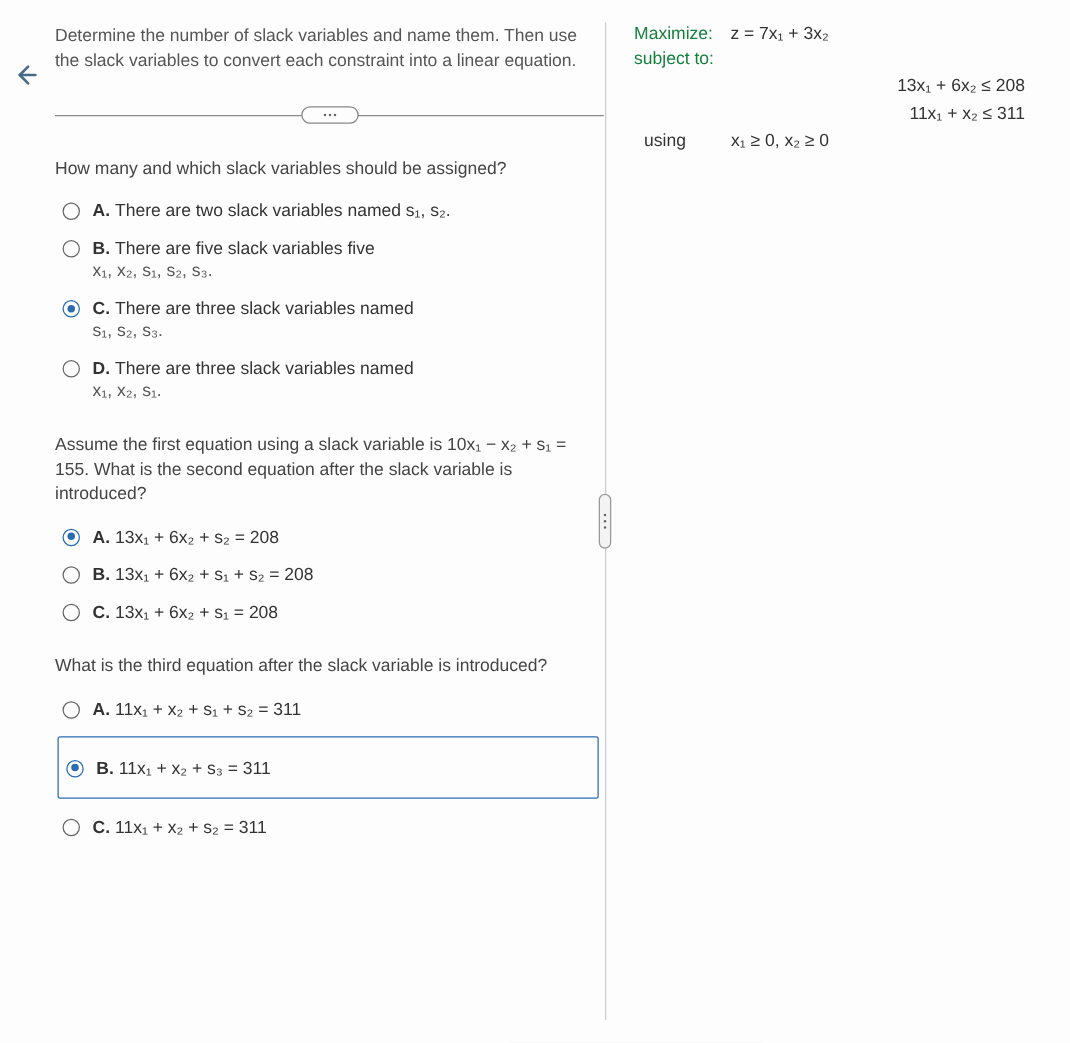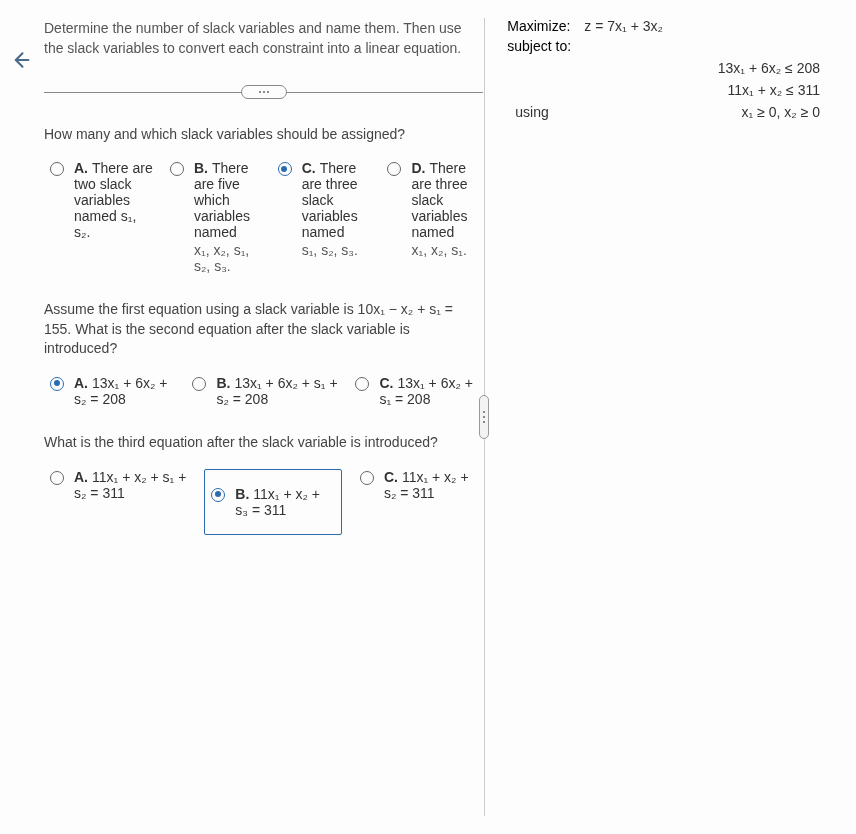--- a/index.html
+++ b/index.html
@@ -67,21 +67,21 @@
     border: 1px solid #888;
     border-radius: 9px;
     background: #fdfdfd;
     display: flex;
     align-items: center;
     justify-content: center;
     gap: 2px;
   }
   .hr-pill span { width:2px; height:2px; background:#666; border-radius:50%; }
   .q-text { color: #444; margin: 6px 0 16px 0; line-height: 1.4; }
-  .opts { display: flex; flex-direction: row; gap: 14px; margin-left: 6px; margin-bottom: 20px; }
+  .opts { display: flex; flex-direction: column; gap: 14px; margin-left: 6px; margin-bottom: 20px; }
   .opt { display: flex; align-items: flex-start; gap: 10px; }
   .radio {
     width: 14px; height: 14px;
     border: 1.5px solid #666;
     border-radius: 50%;
     margin-top: 2px;
     flex-shrink: 0;
     position: relative;
     cursor: pointer;
   }
@@ -100,26 +100,26 @@
   .opt-line2 { color: #555; margin-top: 2px; }
   .selected-box {
     border: 1.5px solid #2b6cb0;
     border-radius: 2px;
     padding: 16px 6px;
     margin-left: -4px;
     margin-right: 4px;
   }
   
   .math-head { display: flex; gap: 14px; margin-bottom: 4px; }
-  .math-label { color: #000000; }
+  .math-label { color: #15803d; }
   .constraints { margin-top: 6px; margin-left: 92px; }
   .constraints .cline { text-align: right; margin-bottom: 6px; padding-right: 12px; }
   .with-line { display:flex; gap: 36px; margin-top: 2px; }
   .with-lbl { margin-left: 8px; }
-  .with-eq { text-align:right; flex:1; padding-right:12px; }
+  .with-eq { text-align:left; flex:1; padding-right:12px; }
   
   .col-handle {
     position: absolute;
     left: 56%;
     top: 50%;
     transform: translateY(-50%);
     width: 10px;
     height: 44px;
     border: 1px solid #999;
     border-radius: 6px;
@@ -170,21 +170,21 @@
     <div class="opts">
       <div class="opt">
         <div class="radio"></div>
         <div class="opt-body">
           <span class="opt-line1"><span class="opt-letter">A.</span><span>There are two slack variables named s₁, s₂.</span></span>
         </div>
       </div>
       <div class="opt">
         <div class="radio"></div>
         <div class="opt-body">
-          <div class="opt-line1"><span class="opt-letter">B.</span><span>There are five which variables named</span></div>
+          <div class="opt-line1"><span class="opt-letter">B.</span><span>There are five slack variables five</span></div>
           <div class="opt-line2">x₁, x₂, s₁, s₂, s₃.</div>
         </div>
       </div>
       <div class="opt">
         <div class="radio sel"></div>
         <div class="opt-body">
           <div class="opt-line1"><span class="opt-letter">C.</span><span>There are three slack variables named</span></div>
           <div class="opt-line2">s₁, s₂, s₃.</div>
         </div>
       </div>

